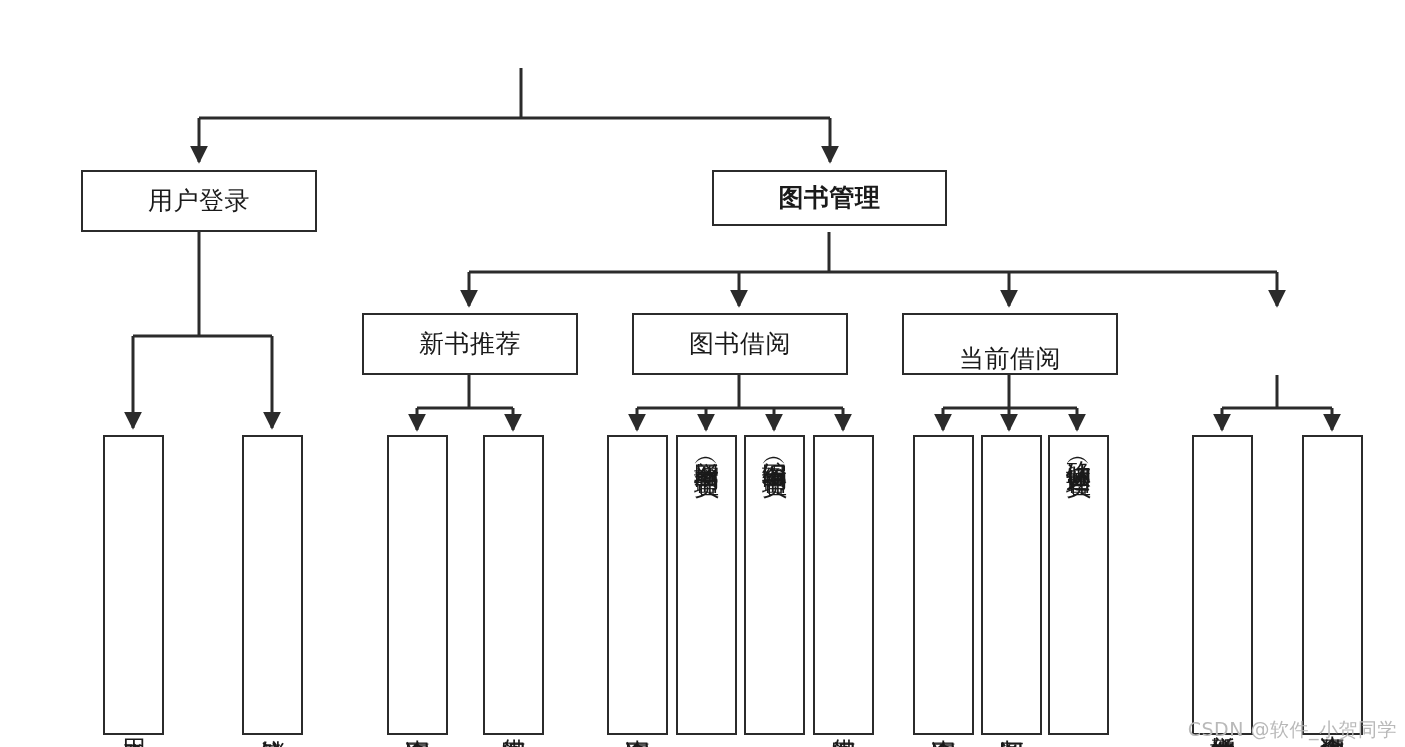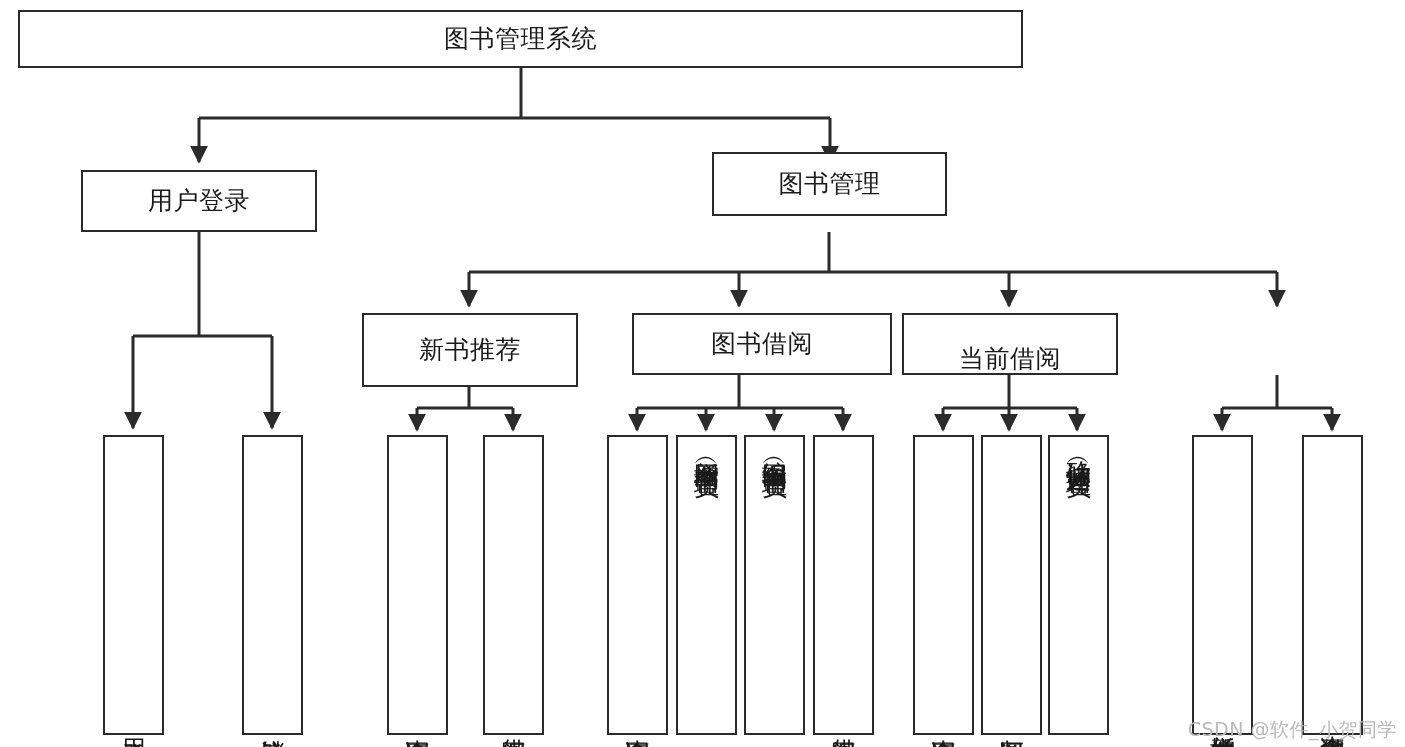--- a/index.html
+++ b/index.html
@@ -127,35 +127,32 @@
       <path d="M 1009 408 L 1009 430" marker-end="url(#arrow)"></path>
       <path d="M 1077 408 L 1077 430" marker-end="url(#arrow)"></path>
 
       <path d="M 1277 375 L 1277 408"></path>
       <path d="M 1222 408 L 1332 408"></path>
       <path d="M 1222 408 L 1222 430" marker-end="url(#arrow)"></path>
       <path d="M 1332 408 L 1332 430" marker-end="url(#arrow)"></path>
     </g>
   </svg>
 
-  <div class="node horiz root" style="left:18px; top:10px; width:1005px; height:58px;">
-    <span class="label">图书管理系统</span>
-  </div>
 
   <div class="node horiz" style="left:81px; top:170px; width:236px; height:62px;">
     <span class="label">用户登录</span>
   </div>
-  <div class="node horiz" style="left:712px; top:152px; width:235px; height:64px;">
+  <div class="node horiz" style="left:712px; top:170px; width:235px; height:56px;font-weight:bold;">
     <span class="label">图书管理</span>
   </div>
 
-  <div class="node horiz" style="left:362px; top:313px; width:216px; height:74px;justify-content:center;">
+  <div class="node horiz" style="left:362px; top:313px; width:216px; height:62px;justify-content:center;">
     <span class="label">新书推荐</span>
   </div>
-  <div class="node horiz" style="left:632px; top:313px; width:260px; height:62px;">
+  <div class="node horiz" style="left:632px; top:313px; width:216px; height:62px;">
     <span class="label">图书借阅</span>
   </div>
   <div class="node horiz" style="left:902px; top:313px; width:216px; height:62px;align-items:flex-end;">
     <span class="label">当前借阅</span>
   </div>
 
   <div class="node vert" style="left:103px; top:435px; width:61px; height:300px;">
     <span class="label">用户登录</span>
   </div>
   <div class="node vert" style="left:242px; top:435px; width:61px; height:300px;">

